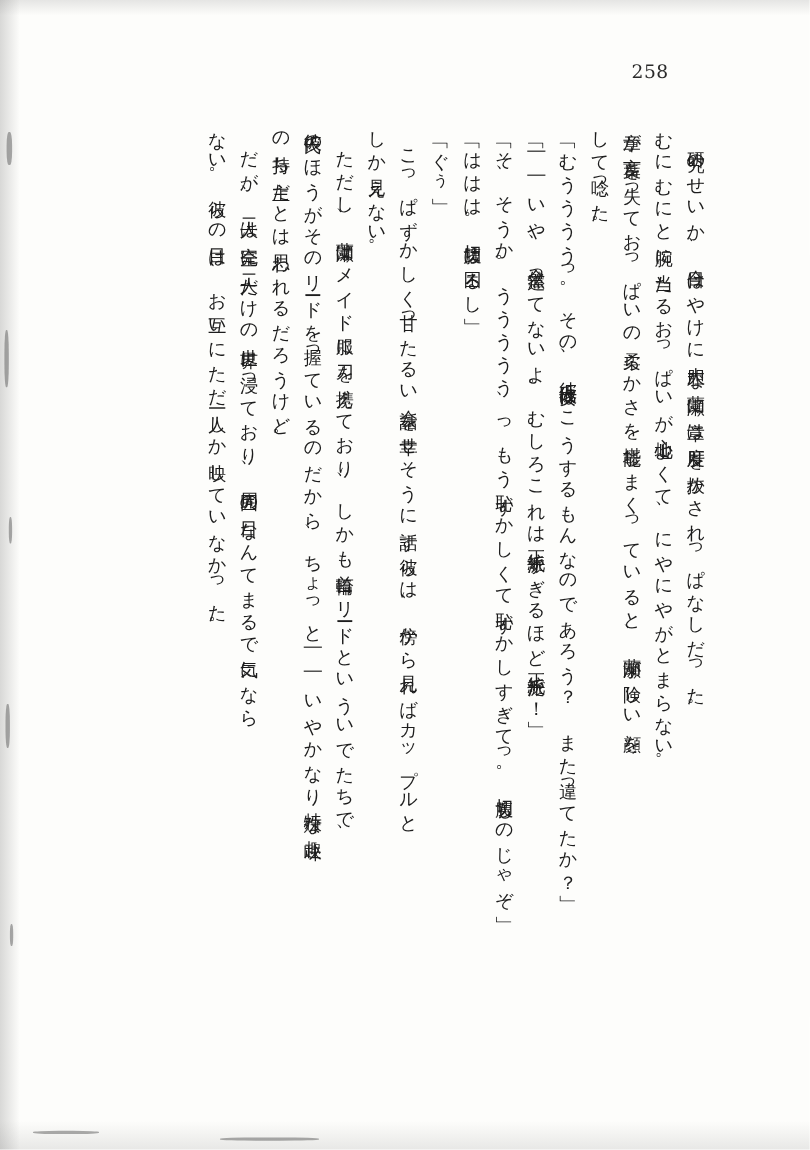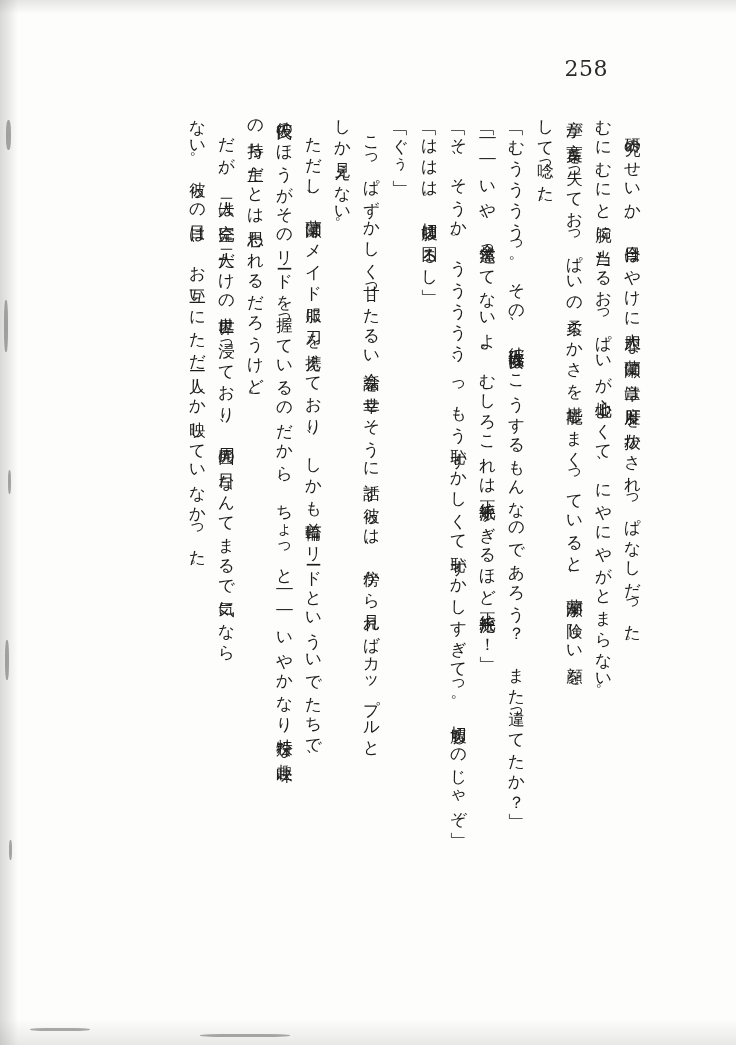--- a/index.html
+++ b/index.html
@@ -56,21 +56,21 @@
     background: rgba(90,90,90,0.5);
     border-radius: 40%;
     pointer-events: none;
   }
 
   
   #page-number {
     position: absolute;
     top: 56px;
     right: 128px;
-    font-size: 22px;
+    font-size: 17px;
     letter-spacing: 0.5px;
     color: #2a2a2a;
   }
 
   
   #text-block {
     position: absolute;
     top: 108px;
     right: 96px;
     left: 118px;

